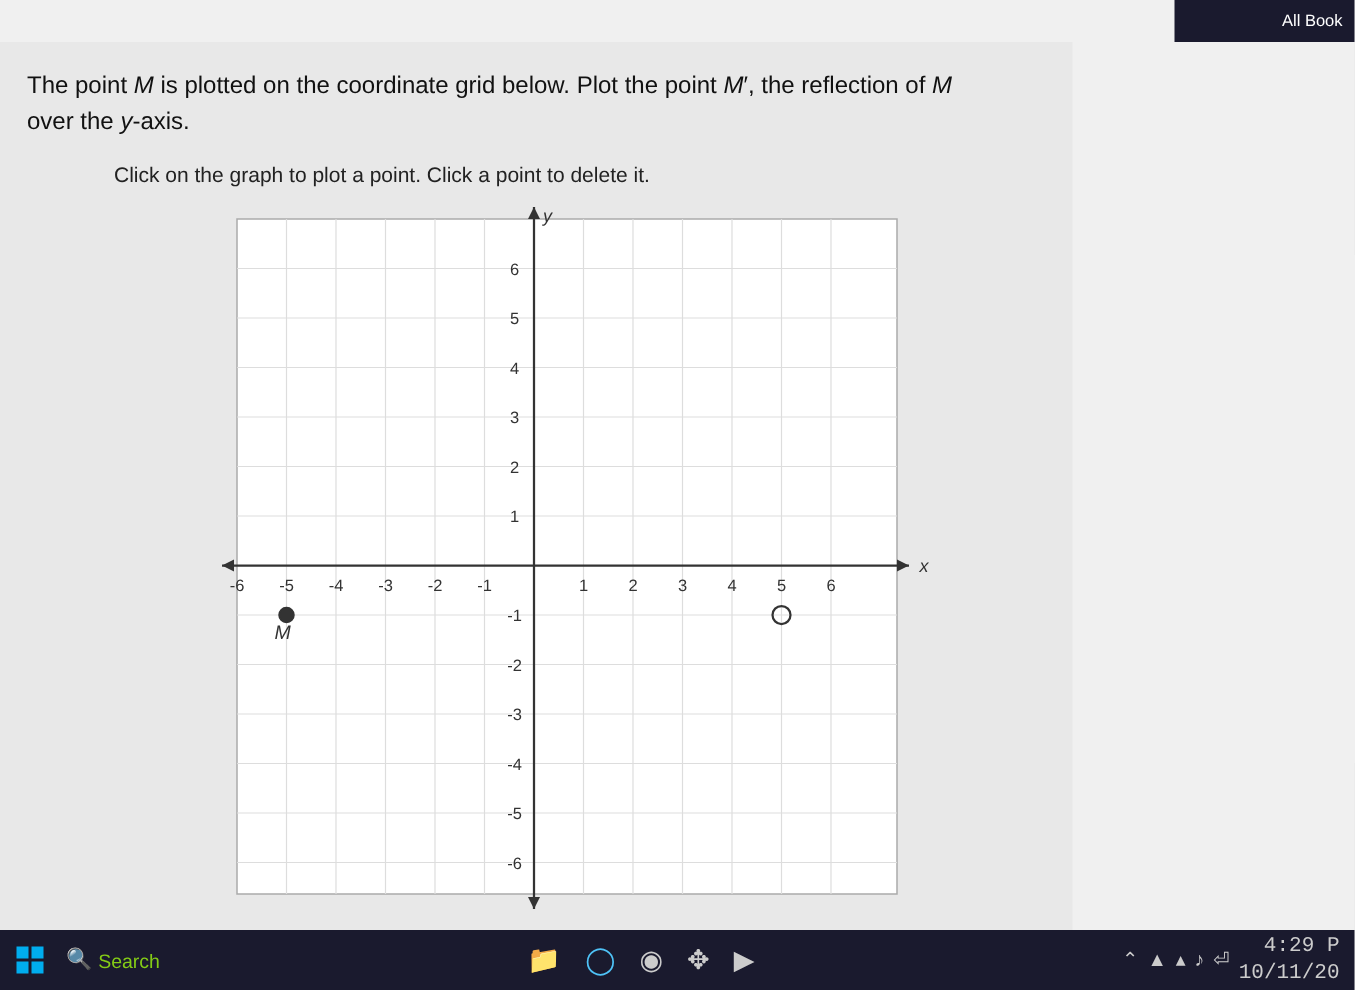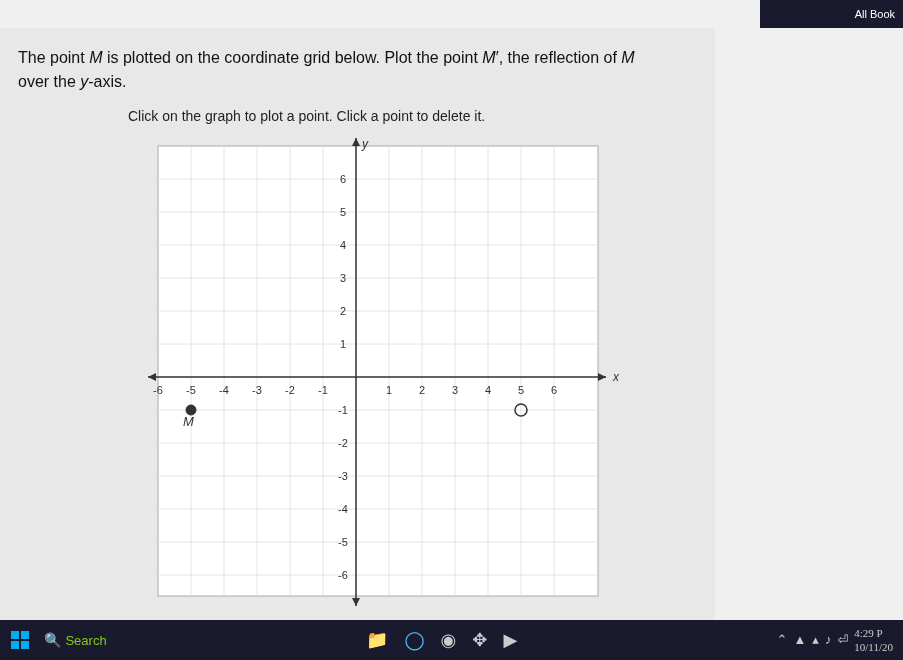--- a/index.html
+++ b/index.html
@@ -9,21 +9,21 @@
       background: #f0f0f0;
       font-family: 'Times New Roman', serif;
       overflow: hidden;
       position: relative;
     }
 
     
     .top-bar {
       position: absolute;
       top: 0; right: 0;
-      width: 143px;
+      width: 120px;
       height: 28px;
       background: #1a1a2e;
       display: flex;
       align-items: center;
       justify-content: flex-end;
       padding-right: 8px;
     }
     .top-bar-text {
       color: white;
       font-size: 11px;
@@ -47,21 +47,21 @@
       color: #111;
       font-family: Arial, sans-serif;
       margin-bottom: 14px;
     }
 
     .instruction-text {
       font-size: 14px;
       color: #222;
       font-family: Arial, sans-serif;
       margin-bottom: 12px;
-      margin-left: 110px;
+      margin-left: 58px;
     }
 
     
     .graph-wrapper {
       margin-left: 110px;
       position: relative;
       width: 500px;
       height: 480px;
     }
 
@@ -132,22 +132,23 @@
       padding-right: 10px;
     }
 
     .taskbar-right-icon {
       color: #ccc;
       font-size: 13px;
     }
 
     .taskbar-clock {
       color: #ccc;
-      font-size: 11px;
-      font-family: Liberation Serif, serif;
+      font-size: 14px;
+      font-family: Liberation Mono, monospace;
+      text-align: right;
       line-height: 1.3;
     }
   </style>
 </head>
 <body>
 
 <div class="top-bar">
   <span class="top-bar-text">All Book</span>
 </div>
 

